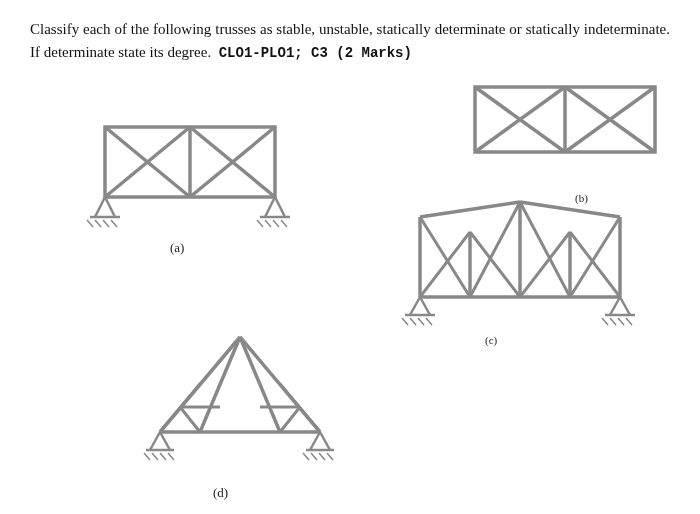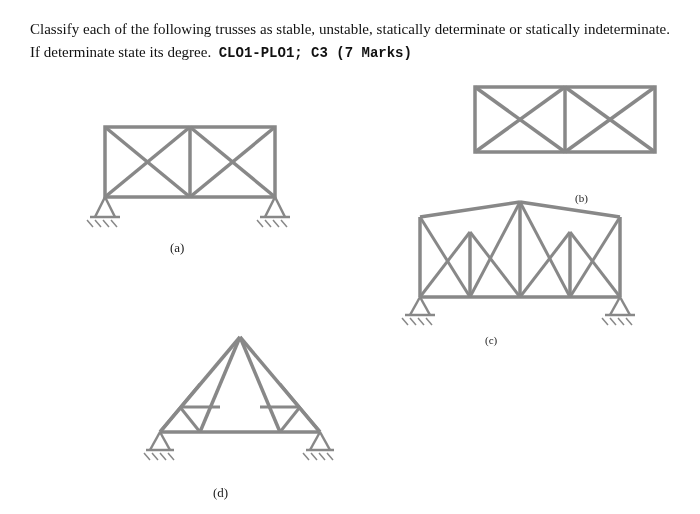--- a/index.html
+++ b/index.html
@@ -44,21 +44,21 @@
       color: #222;
       font-family: 'Times New Roman', Times, serif;
     }
   </style>
 </head>
 <body>
 
 <div class="page">
   <div class="question-text">
     <span>Classify each of the following trusses as stable, unstable, statically determinate or statically indeterminate. If determinate state its degree.</span>
-    &nbsp;<span class="mono">CLO1-PLO1; C3 (7 Marks)</span>
+    &nbsp;<span class="mono">CLO1-PLO1; C3 (2 Marks)</span>
   </div>
 
   <div class="diagrams-area">
 
     <svg class="truss" style="left:55px; top:40px; width:210px; height:120px;" viewBox="0 0 210 120">
 
       <rect x="20" y="10" width="170" height="70" fill="none" stroke="#888" stroke-width="3.5"></rect>
 
       <line x1="20" y1="10" x2="105" y2="80" stroke="#888" stroke-width="3.5"></line>
       <line x1="105" y1="10" x2="20" y2="80" stroke="#888" stroke-width="3.5"></line>

